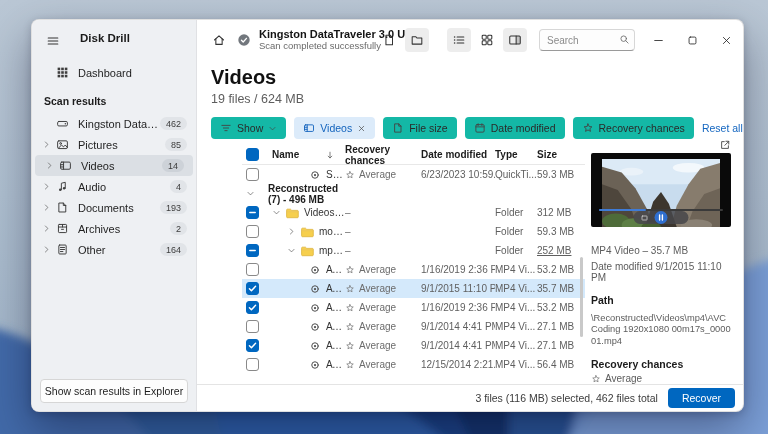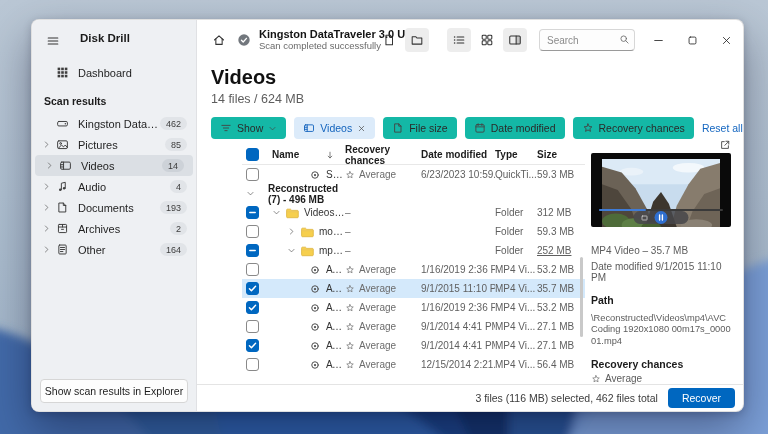--- a/index.html
+++ b/index.html
@@ -374,21 +374,21 @@
               <svg viewBox="0 0 16 16" fill="none" stroke="currentColor" stroke-width="1.2" stroke-linecap="round" stroke-linejoin="round">
                 <path d="M3.5 3.5l9 9M12.5 3.5l-9 9"></path>
               </svg>
             </span>
           </button>
       </div>
     </div>
 
     <div class="page-head">
       <div class="page-title">Videos</div>
-      <div class="page-sub">14 files / 624 MB</div>
+      <div class="page-sub">19 files / 624 MB</div>
       <div class="chips">
         <span class="chip">
           <span class="ic">
               <svg viewBox="0 0 16 16" fill="none" stroke="currentColor" stroke-width="1.2" stroke-linecap="round" stroke-linejoin="round">
                 <path d="M2.5 4.5h11M4.5 8h7M6.5 11.5h3"></path>
               </svg>
             </span>
           <span>Show</span>
           <span class="chev">
               <svg viewBox="0 0 16 16" fill="none" stroke="currentColor" stroke-width="1.2" stroke-linecap="round" stroke-linejoin="round">

